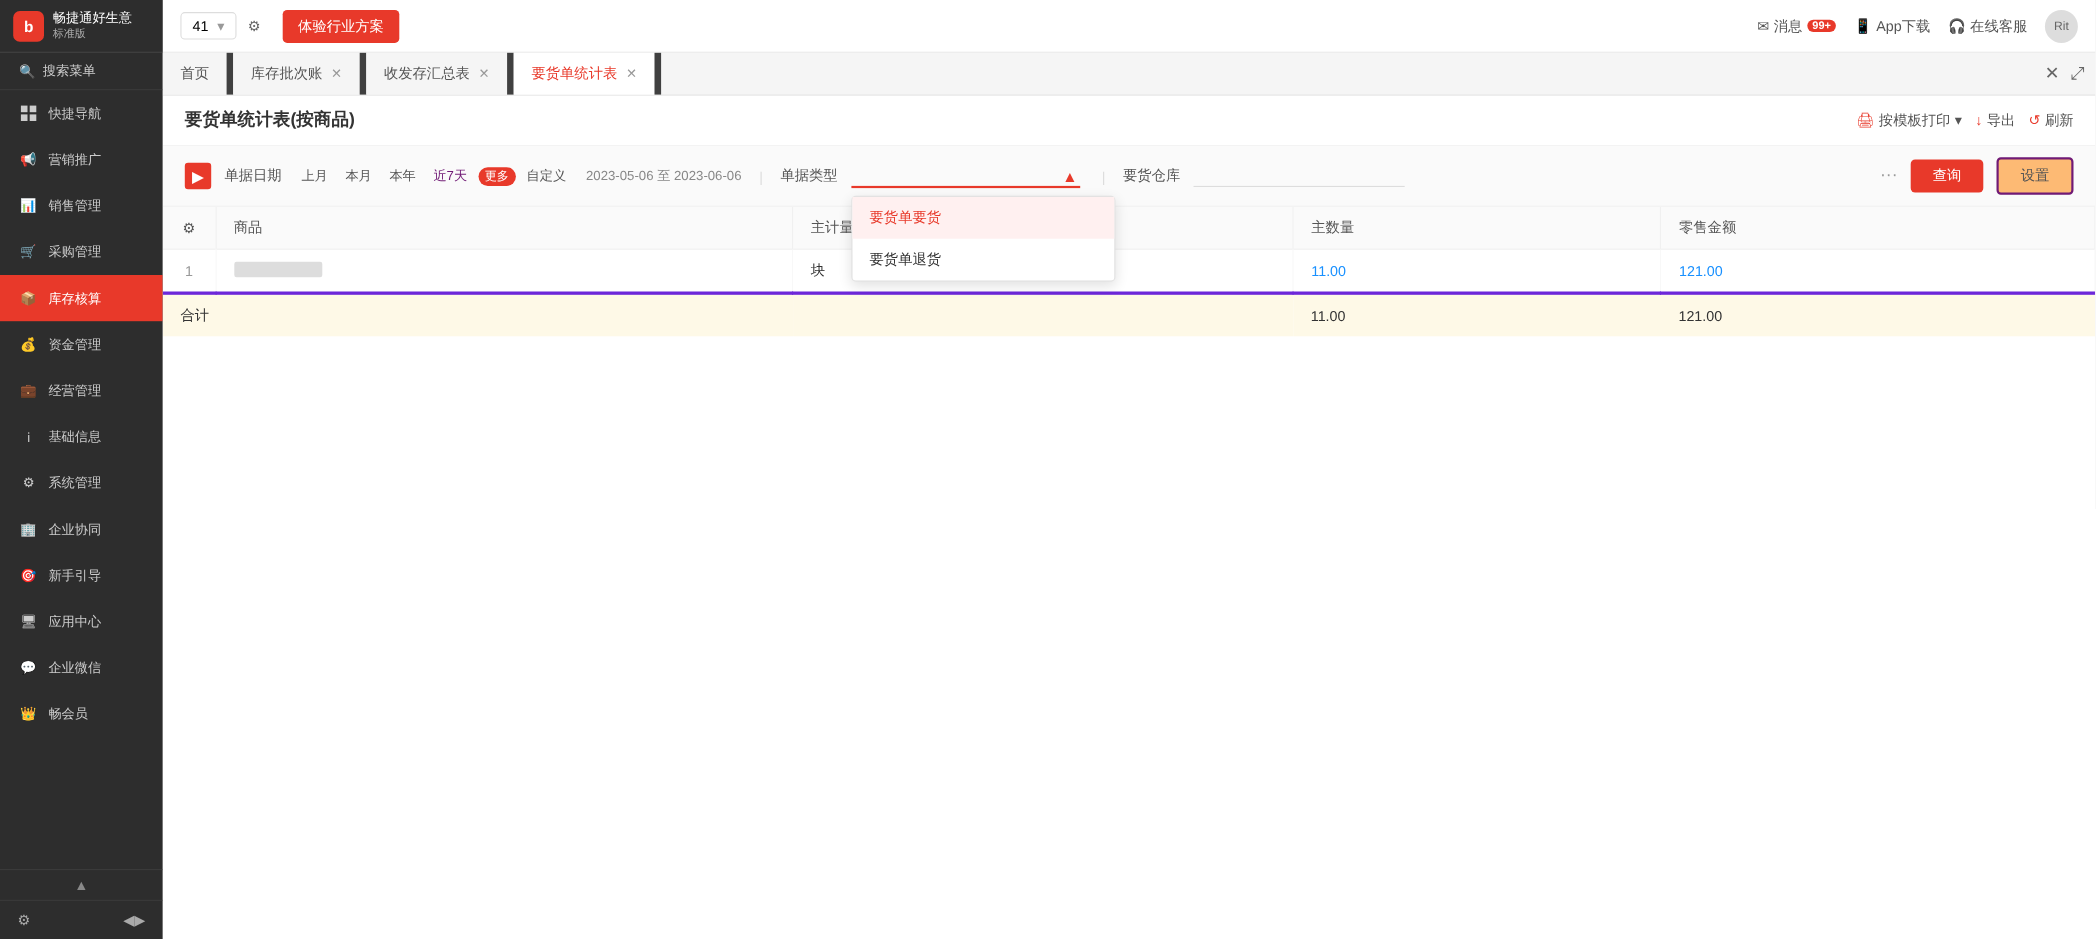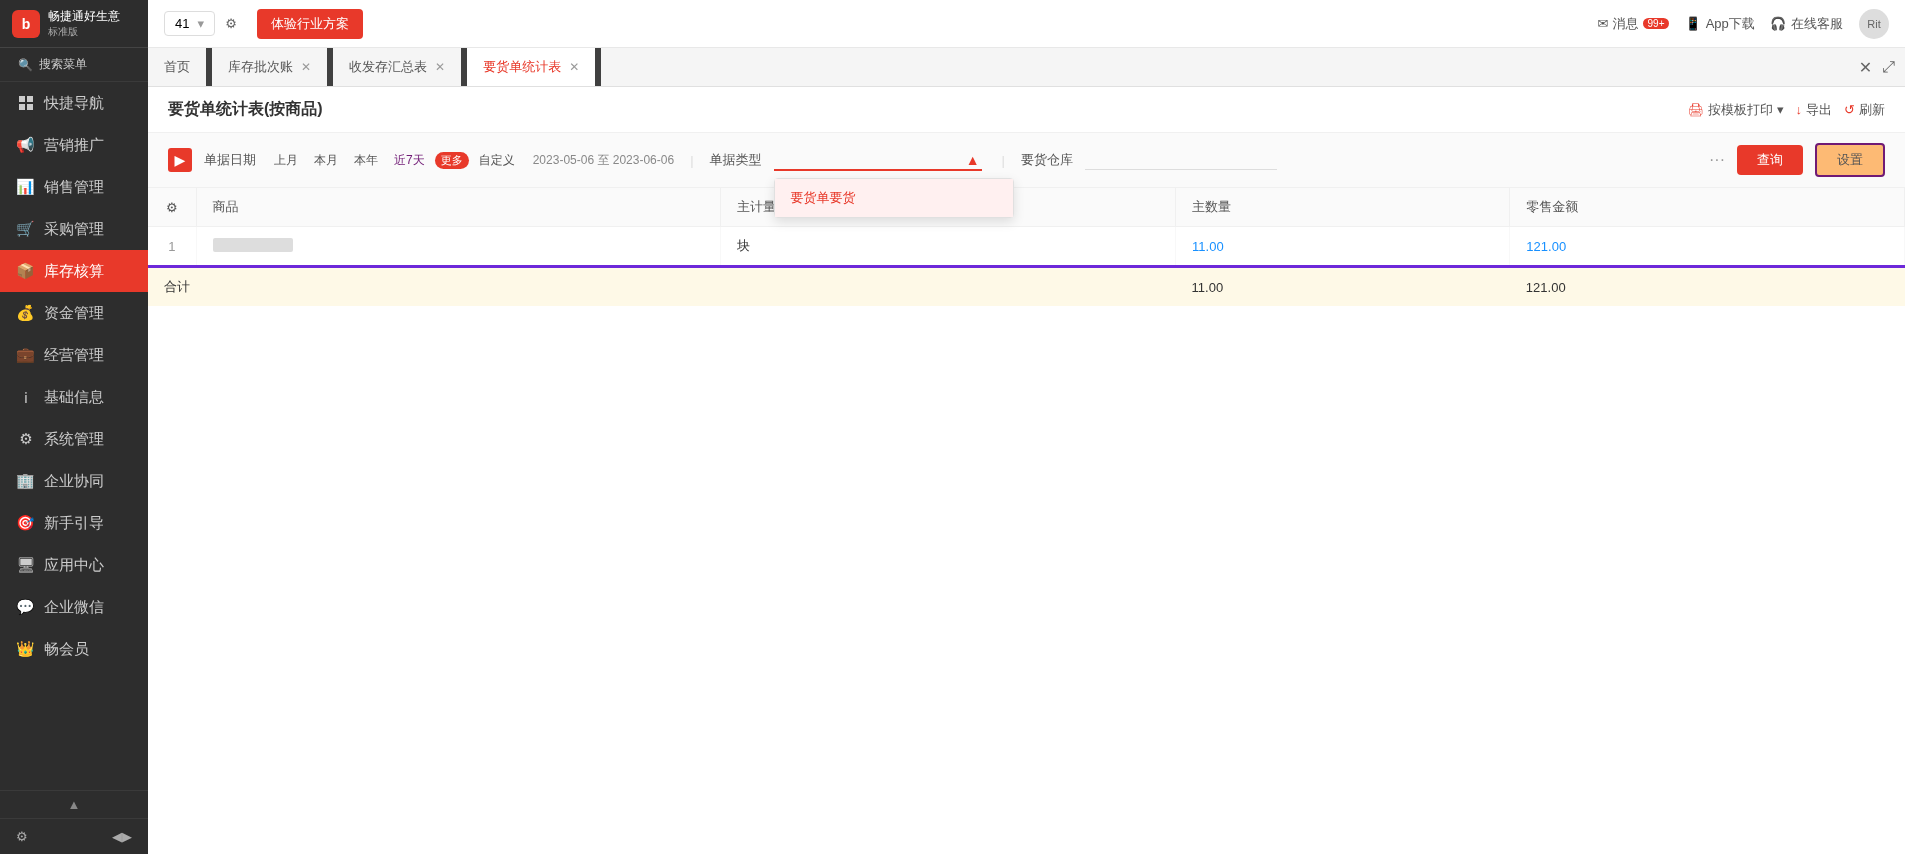--- a/index.html
+++ b/index.html
@@ -43,21 +43,21 @@
     }
     .sidebar-search span { margin-left: 6px; }
 
     .sidebar-menu { flex: 1; overflow-y: auto; }
     .sidebar-menu::-webkit-scrollbar { width: 0; }
     .sidebar-item {
       display: flex; align-items: center;
       padding: 11px 16px;
       color: #ccc;
       cursor: pointer;
-      font-size: 15px;
+      font-size: 12px;
       transition: background 0.2s;
     }
     .sidebar-item.active { background: #e8392a; color: #fff; }
     .sidebar-item .icon { width: 20px; height: 20px; margin-right: 8px; display: flex; align-items: center; justify-content: center; flex-shrink: 0; }
     .sidebar-item .icon svg { width: 16px; height: 16px; fill: currentColor; }
 
     .sidebar-bottom {
       border-top: 1px solid #3a3a3a;
       display: flex; align-items: center; justify-content: space-between;
       padding: 10px 16px;
@@ -105,21 +105,21 @@
       border-radius: 4px;
       padding: 6px 14px;
       font-size: 13px;
       cursor: pointer;
     }
     .topbar-right { display: flex; align-items: center; gap: 16px; }
     .topbar-badge { position: relative; display: flex; align-items: center; gap: 4px; cursor: pointer; color: #555; font-size: 13px; }
     .badge-count {
       background: #e8392a; color: #fff;
       border-radius: 10px; padding: 0 5px;
-      font-size: 10px; min-width: 18px; text-align: center;
+      font-size: 10px; min-width: 18px; text-align: center; font-weight: bold;
     }
     .topbar-avatar { width: 30px; height: 30px; background: #ddd; border-radius: 50%; cursor: pointer; }
 
     
     .tabbar {
       background: #f5f5f5;
       display: flex;
       align-items: center;
       padding: 0;
       border-bottom: 1px solid #e0e0e0;
@@ -459,20 +459,21 @@
       <span style="color:#ddd; margin: 0 4px;">|</span>
 
       <span class="filter-type-label">单据类型</span>
 
       <div class="filter-select-wrap" style="position:relative; min-width:200px;">
         <input type="text" class="filter-select" value="" style="border-top: none; border-right: none; border-left: none; border-image: initial; border-bottom: 2px solid rgb(232, 57, 42); padding: 2px 28px 2px 4px; width: 100%; outline: none; background: transparent; font-size: 13px;">
         <span class="filter-select-arrow" style="position:absolute;right:2px;color:#e8392a;">▲</span>
 
         <div class="dropdown-overlay" style="top:28px; left:0; width:240px;">
           <div class="dropdown-item selected">要货单要货</div>
+          <div class="dropdown-item">要货单退货</div>
         </div>
       </div>
 
       <span style="color:#ddd; margin:0 4px; margin-left: 8px;">|</span>
 
       <span class="filter-warehouse-label">要货仓库</span>
       <input class="filter-warehouse-input" type="text" style="">
 
       <span class="filter-more">···</span>
 

